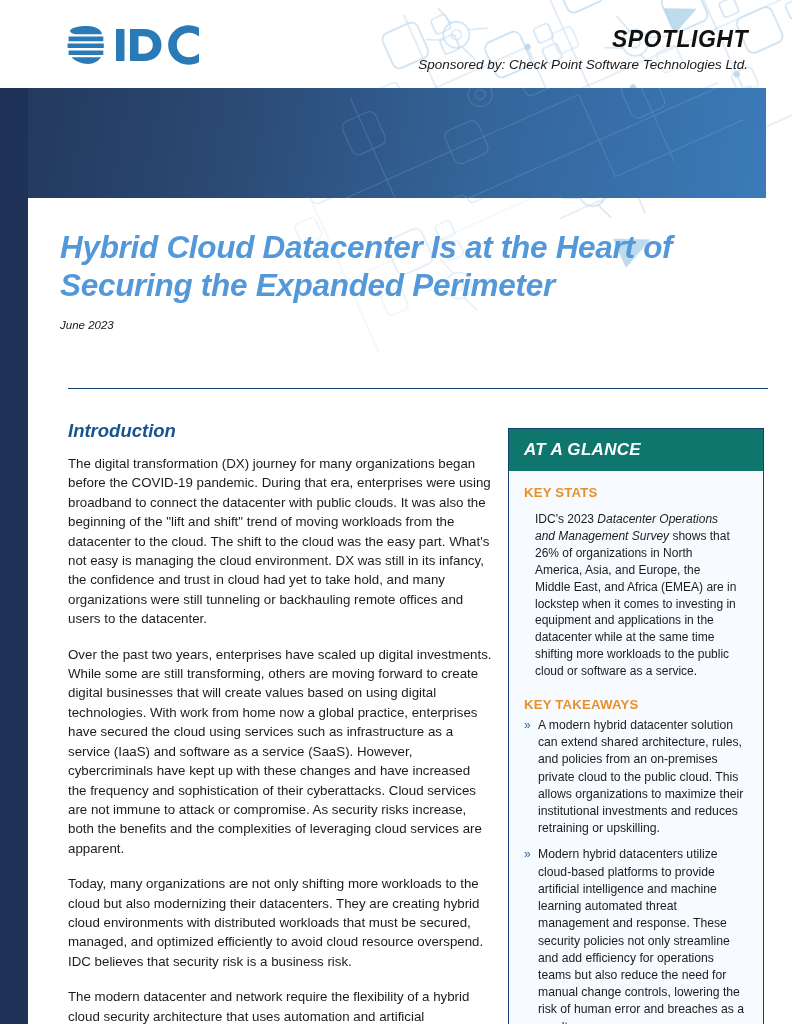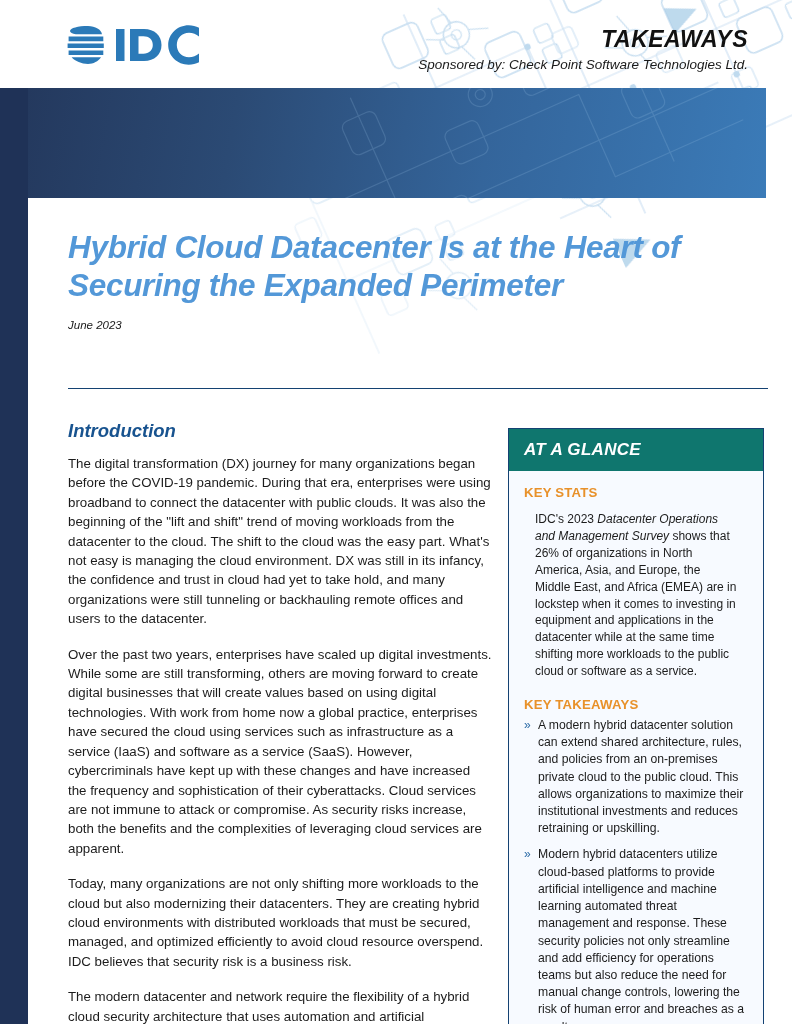--- a/index.html
+++ b/index.html
@@ -89,21 +89,21 @@
     margin: 22px 38px 0 45px;
     color: #ffffff;
     font-size: 14.6px;
     font-weight: bold;
     line-height: 1.53;
   }
 
   
   #title-block {
     position: absolute;
-    left: 68px; top: 228px;
+    left: 60px; top: 228px;
     width: 660px;
     z-index: 5;
   }
   #doc-title {
     font-size: 31.5px;
     font-weight: bold;
     font-style: italic;
     color: #5398d8;
     line-height: 1.22;
     letter-spacing: -0.3px;
@@ -289,21 +289,21 @@
         <path d="M 5.6 35.3 L 35 35.3 C 32.2 39.3 27.4 42 22 42 C 15.4 42 9.2 39.2 5.6 35.3 Z"></path>
       </g>
       <g fill="#2b7ab8">
         <rect x="50" y="7" width="8.5" height="32"></rect>
         <path d="M 64 7 L 78 7 C 88.5 7 95.5 13.5 95.5 23 C 95.5 32.5 88.5 39 78 39 L 64 39 Z M 72.5 14.3 L 72.5 31.7 L 77.4 31.7 C 83 31.7 86.8 28.3 86.8 23 C 86.8 17.7 83 14.3 77.4 14.3 Z"></path>
         <path d="M 133 14.6 C 130.3 12.2 126.8 10.8 123 10.8 C 116 10.8 110.8 16 110.8 23 C 110.8 30 116 35.2 123 35.2 C 126.8 35.2 130.3 33.8 133 31.4 L 133 40.2 C 129.9 41.8 126.5 42.7 122.7 42.7 C 111.3 42.7 102.2 33.9 102.2 23 C 102.2 12.1 111.3 3.3 122.7 3.3 C 126.5 3.3 129.9 4.2 133 5.8 Z"></path>
       </g>
     </svg>
   </div>
 
-  <div id="spotlight">TAKEAWAYS</div>
+  <div id="spotlight">SPOTLIGHT</div>
   <div id="sponsor">Sponsored by: Check Point Software Technologies Ltd.</div>
 </div>
 
 <div id="banner">
   <svg id="banner-pattern" viewBox="0 0 738 110" xmlns="http://www.w3.org/2000/svg" aria-hidden="true">
     <g transform="rotate(-24 500 40)" stroke="#9ec5e6" stroke-width="1.2" fill="none" opacity="0.8">
       <rect x="330" y="-40" width="36" height="36" rx="7"></rect>
       <rect x="420" y="10" width="36" height="36" rx="7"></rect>
       <rect x="512" y="-24" width="36" height="36" rx="7"></rect>
       <rect x="600" y="40" width="36" height="36" rx="7"></rect>

